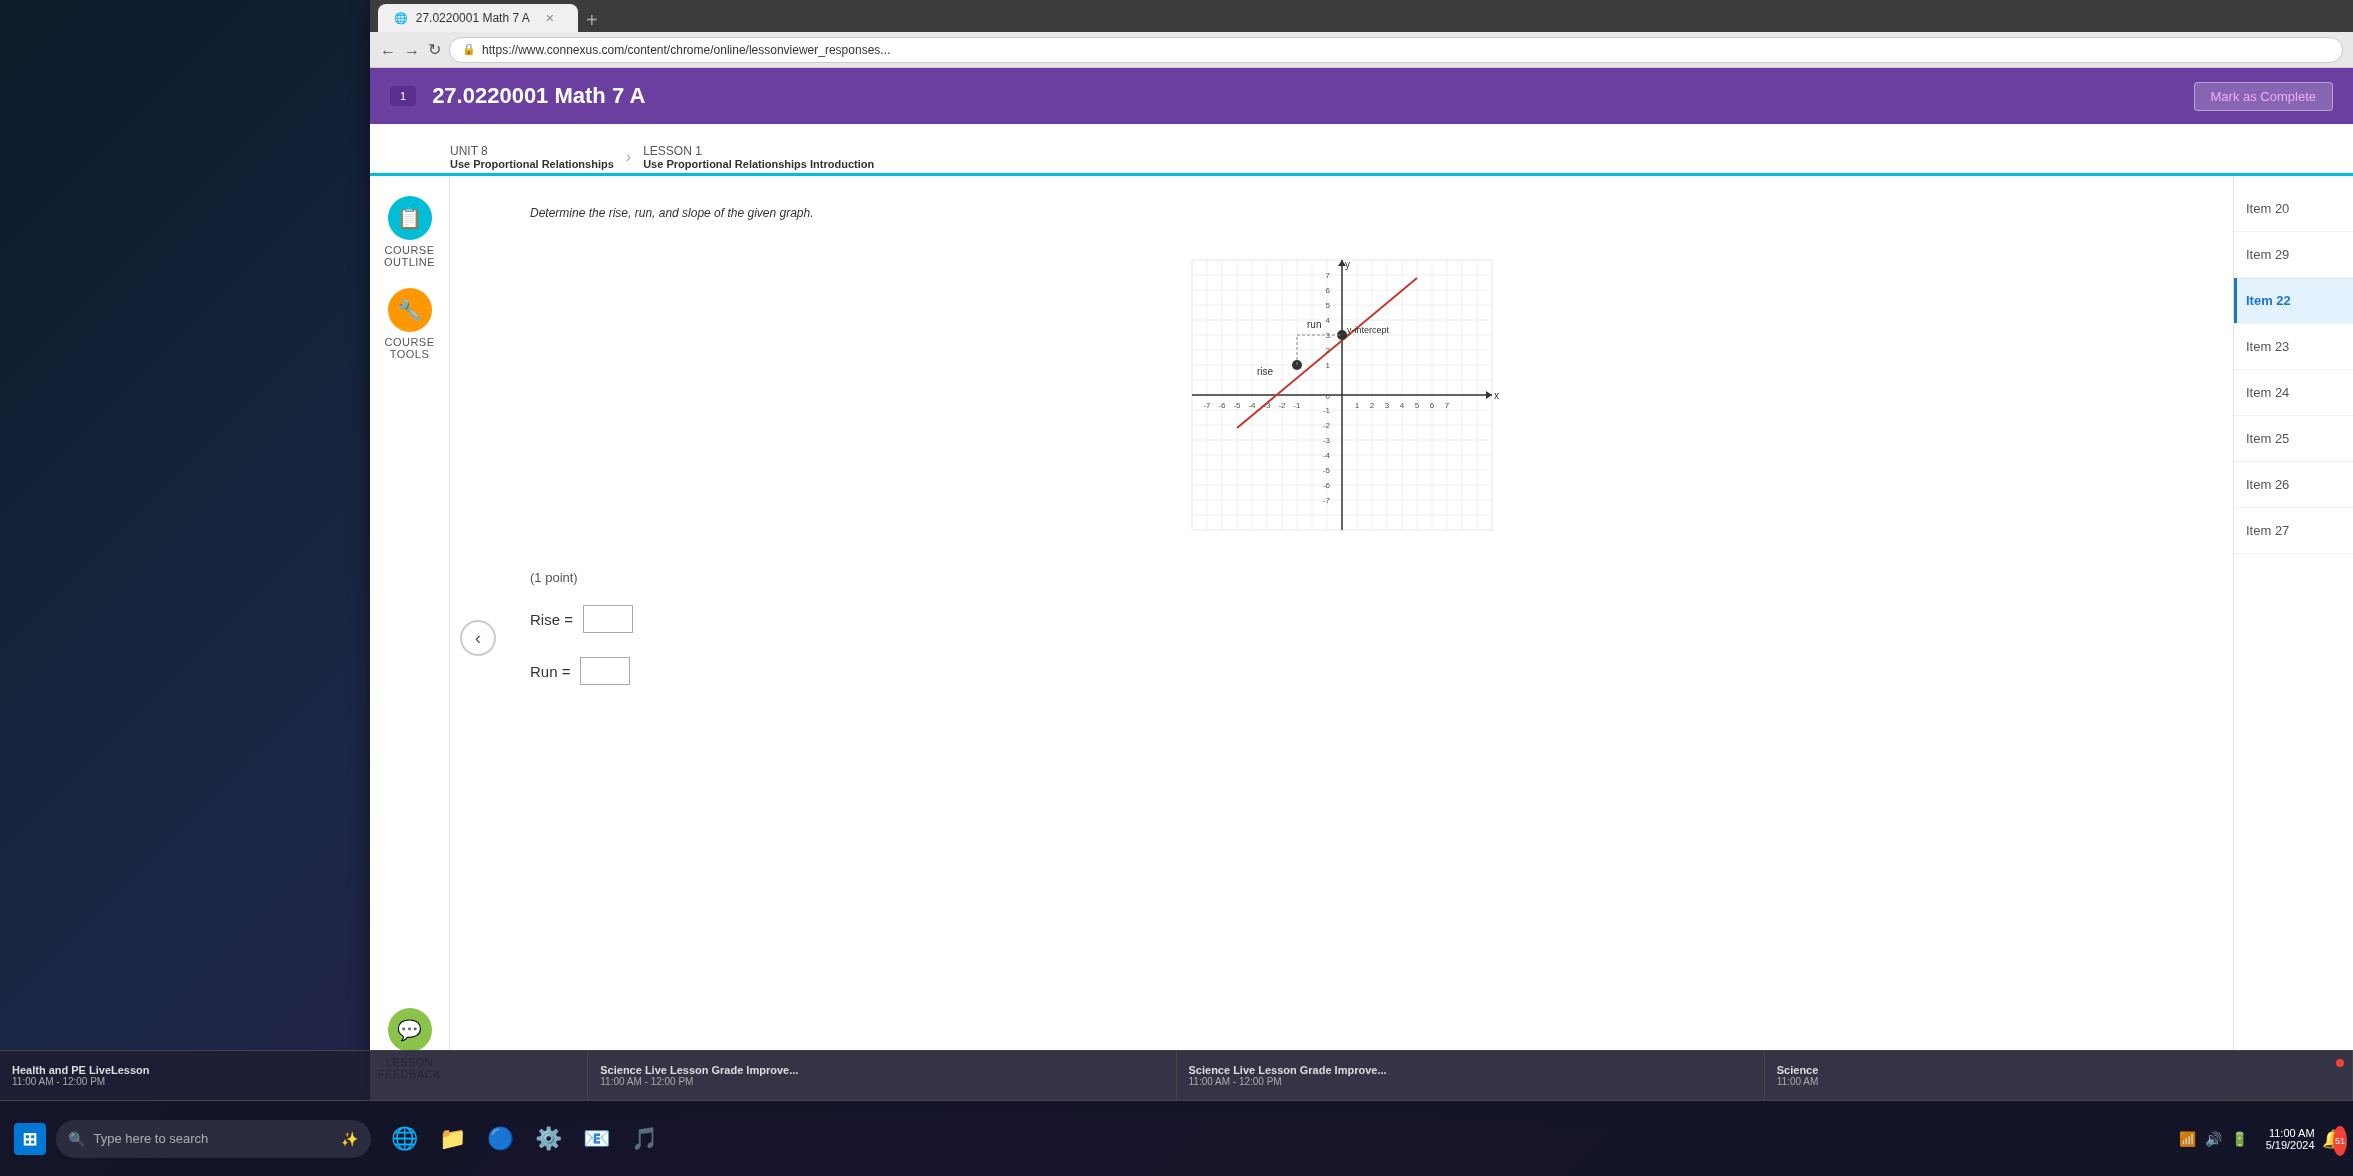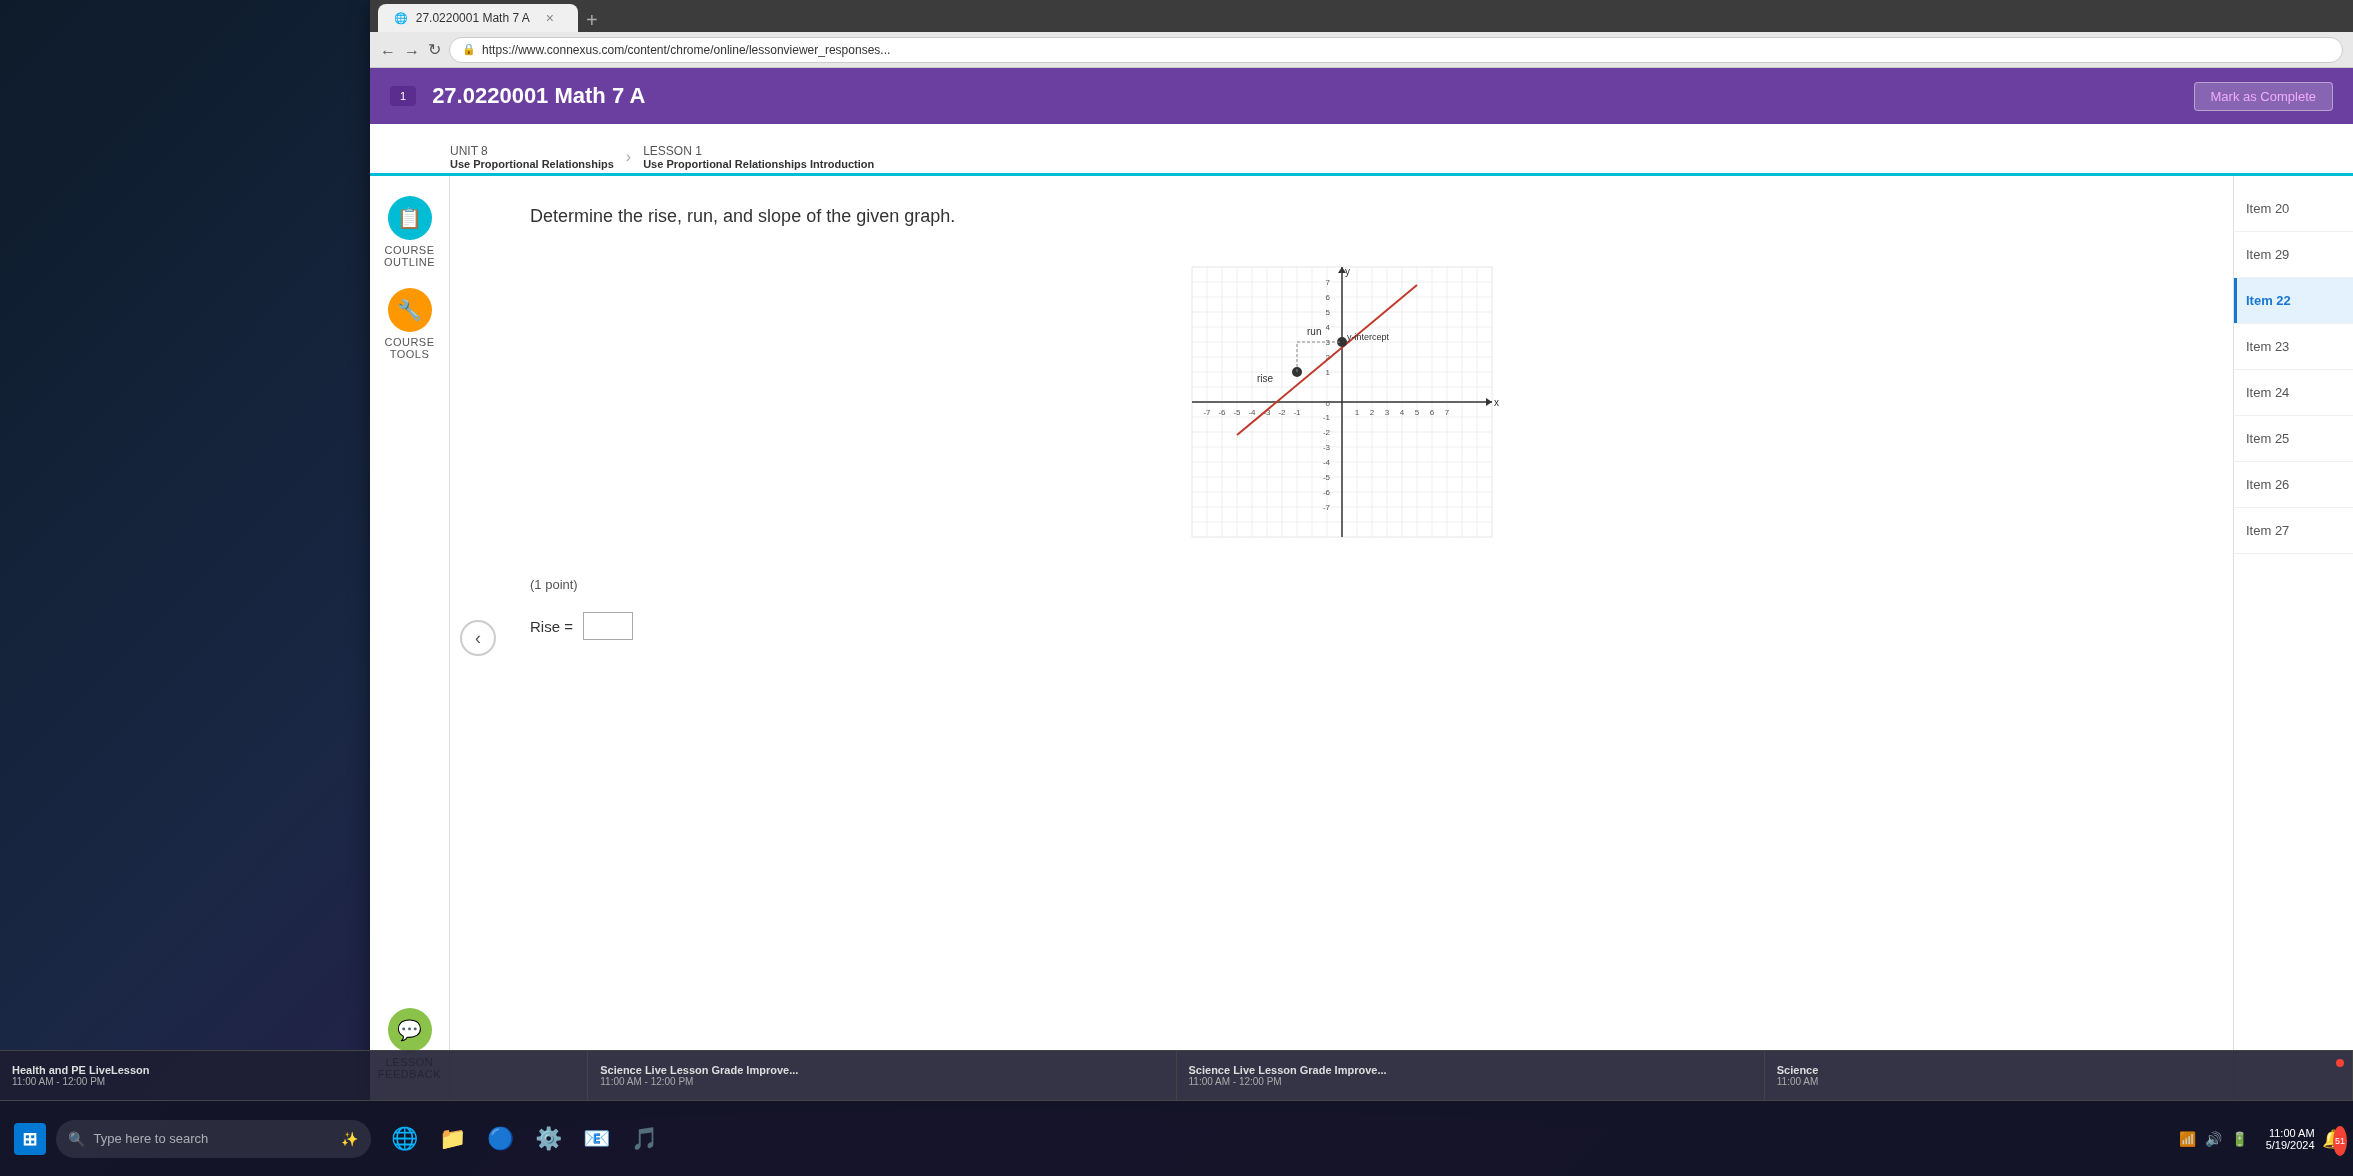--- a/index.html
+++ b/index.html
@@ -199,23 +199,24 @@
     
     .content-area {
       flex: 1;
       background: white;
       padding: 30px 40px;
       overflow-y: auto;
       position: relative;
     }
 
     .question-text {
-      font-size: 18px;
+      font-size: 12px;
       color: #333;
       margin-bottom: 20px;
+      font-style: italic;
     }
 
     .graph-container {
       display: flex;
       justify-content: center;
       margin-bottom: 20px;
     }
 
     .graph-svg {
       border: none;
@@ -645,20 +646,24 @@
           </svg>
         </div>
 
         <p class="point-value" style="margin-left:40px;">(1 point)</p>
 
         <div class="answer-row" style="margin-left:40px;">
           <span>Rise =</span>
           <input class="answer-input" type="text" value="" style="">
         </div>
 
+        <div class="answer-row" style="margin-left:40px;">
+          <span>Run =</span>
+          <input class="answer-input" type="text" value="" style="">
+        </div>
 
 
       </div>
 
       <div class="right-sidebar">
         <div class="item-entry">
           <span>Item 20</span>
         </div>
         <div class="item-entry">
           <span>Item 29</span>

